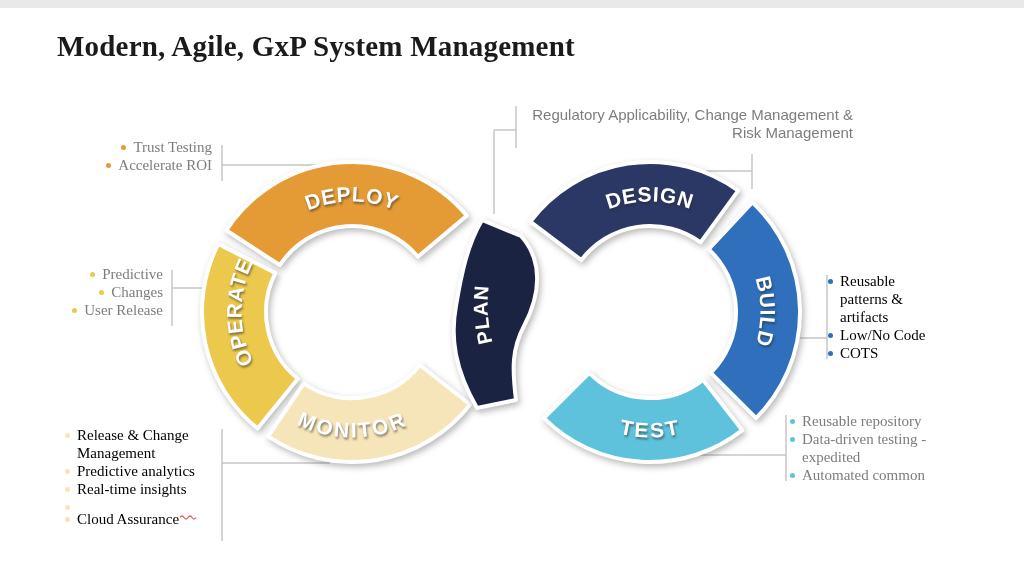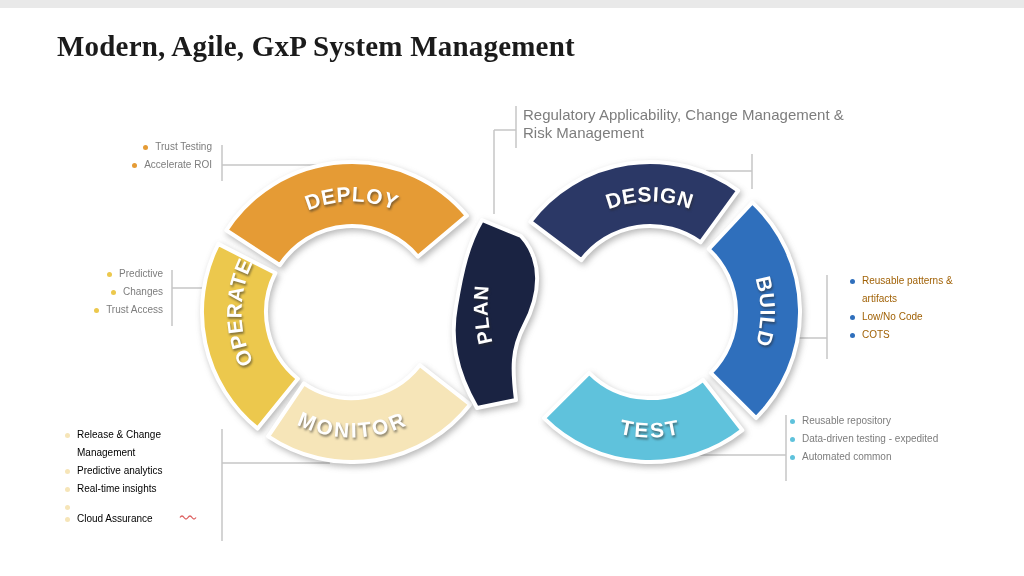--- a/index.html
+++ b/index.html
@@ -12,27 +12,27 @@
     font-family:"Liberation Serif", serif;
     font-size:29px;font-weight:700;letter-spacing:.2px;
   }
   .diagram{position:absolute;left:0;top:0;}
   .seg{stroke:#ffffff;stroke-width:4;stroke-linejoin:round;
        filter:drop-shadow(2px 3px 3px rgba(70,70,70,.38));}
   .seg-label{font-family:"Liberation Sans", sans-serif;font-weight:700;
        font-size:21px;letter-spacing:1.5px;fill:#ffffff;
        filter:drop-shadow(1.5px 2px 1px rgba(40,40,40,.55));}
   .connectors line{stroke-width:1.5;}
-  .note{position:absolute;font-size:10px;line-height:18px;}
+  .note{position:absolute;font-size:15px;line-height:18px;font-family:Liberation Serif, serif;}
   .note .row{display:flex;align-items:flex-start;}
   .note.right-align .row{justify-content:flex-end;}
   .dot{flex:0 0 auto;width:5px;height:5px;border-radius:50%;
        margin:7px 7px 0 0;}
   .note .txt{display:block;}
-  .plain{position:absolute;font-size:15px;line-height:18px;}
+  .plain{position:absolute;font-size:15px;line-height:18px;text-align:right;}
 </style>
 </head>
 <body>
 
 <div class="stage">
 
   <h1 class="title" style="color: rgb(27, 27, 27);">Modern, Agile, GxP System Management</h1>
 
   <svg class="diagram" width="1024" height="576" viewBox="0 0 1024 576">
 
@@ -122,21 +122,21 @@
     <div class="row">
       <span class="dot" style="background-color: rgb(236, 200, 77);"></span>
       <span class="txt">Predictive</span>
     </div>
     <div class="row">
       <span class="dot" style="background-color: rgb(236, 200, 77);"></span>
       <span class="txt">Changes</span>
     </div>
     <div class="row">
       <span class="dot" style="background-color: rgb(236, 200, 77);"></span>
-      <span class="txt">Trust Access</span>
+      <span class="txt">User Release</span>
     </div>
   </div>
 
   <div class="note" style="left: 65px; top: 418px; width: 160px; color: #000000;">
     <div class="row">
       <span class="dot" style="background-color: rgb(246, 229, 184);"></span>
       <span class="txt" style="width:140px">Release &amp; Change Management</span>
     </div>
     <div class="row">
       <span class="dot" style="background-color: rgb(246, 229, 184);"></span>
@@ -151,21 +151,21 @@
     </div>
     <div class="row">
       <span class="dot" style="background-color: rgb(246, 229, 184);"></span>
       <span class="txt" style="width:140px">Cloud Assurance</span>
     </div>
   </div>
 
   <div class="plain" style="left: 523px; top: 98px; width: 330px; color: rgb(125, 125, 125);">Regulatory Applicability, Change Management &amp; Risk Management</div>
 
 
-  <div class="note" style="left: 850px; top: 264px; width: 120px; color: #a16207;">
+  <div class="note" style="left: 828px; top: 264px; width: 120px; color: #000000;">
     <div class="row">
       <span class="dot" style="background-color: rgb(47, 111, 188);"></span>
       <span class="txt" style="width:100px">Reusable patterns &amp; artifacts</span>
     </div>
     <div class="row">
       <span class="dot" style="background-color: rgb(47, 111, 188);"></span>
       <span class="txt" style="width:100px">Low/No Code</span>
     </div>
     <div class="row">
       <span class="dot" style="background-color: rgb(47, 111, 188);"></span>

